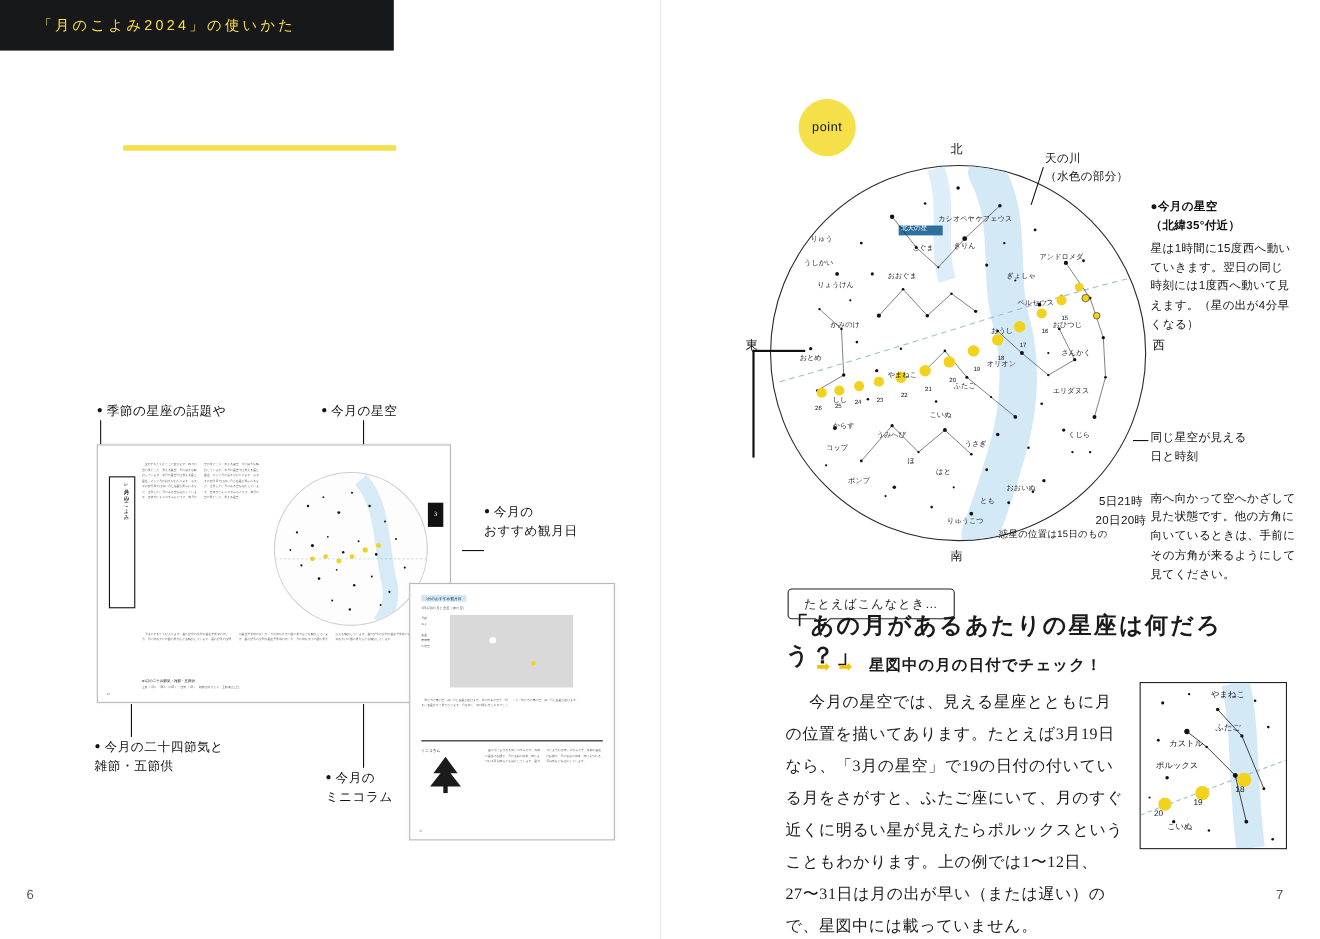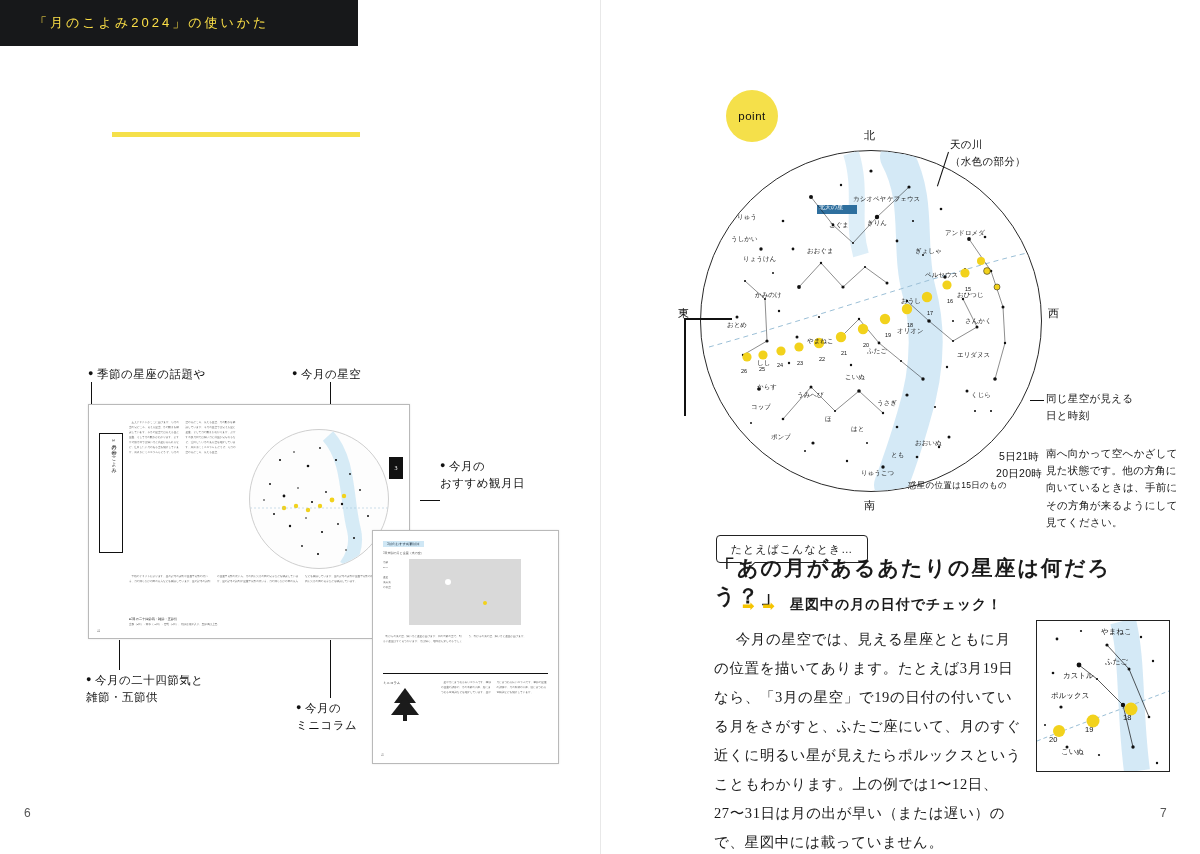--- a/index.html
+++ b/index.html
@@ -445,20 +445,25 @@
     <div class="compass" style="left:164px;top:-22px;">北</div>
     <div class="compass" style="left:164px;top:348px;">南</div>
     <div class="compass" style="left:-22px;top:156px;">東</div>
     <div class="compass" style="left:348px;top:156px;">西</div>
   </div>
 
   <div class="r-note" style="left:950px;top:136px;white-space:pre-line;">天の川
 （水色の部分）</div>
   <div class="leader" style="left:948px;top:152px;width:1px;height:36px;transform:rotate(18deg);transform-origin:top;"></div>
 
+  <div class="r-note" style="left:1046px;top:180px;width:130px;">
+    <div style="font-weight:bold;white-space:pre-line;margin-bottom:3px;">●今月の星空
+（北緯35°付近）</div>
+    <div>星は1時間に15度西へ動いていきます。翌日の同じ時刻には1度西へ動いて見えます。（星の出が4分早くなる）</div>
+  </div>
 
   <div class="r-note" style="left:1046px;top:390px;width:132px;">
     <div style="white-space:pre-line;margin-bottom:20px;">同じ星空が見える
 日と時刻</div>
     <div>南へ向かって空へかざして見た状態です。他の方角に向いているときは、手前にその方角が来るようにして見てください。</div>
   </div>
   <div class="leader" style="left:1030px;top:400px;width:14px;height:1px;"></div>
 
   <div class="leader" style="left:684px;top:318px;width:2px;height:98px;"></div>
   <div class="leader" style="left:684px;top:318px;width:48px;height:2px;"></div>

